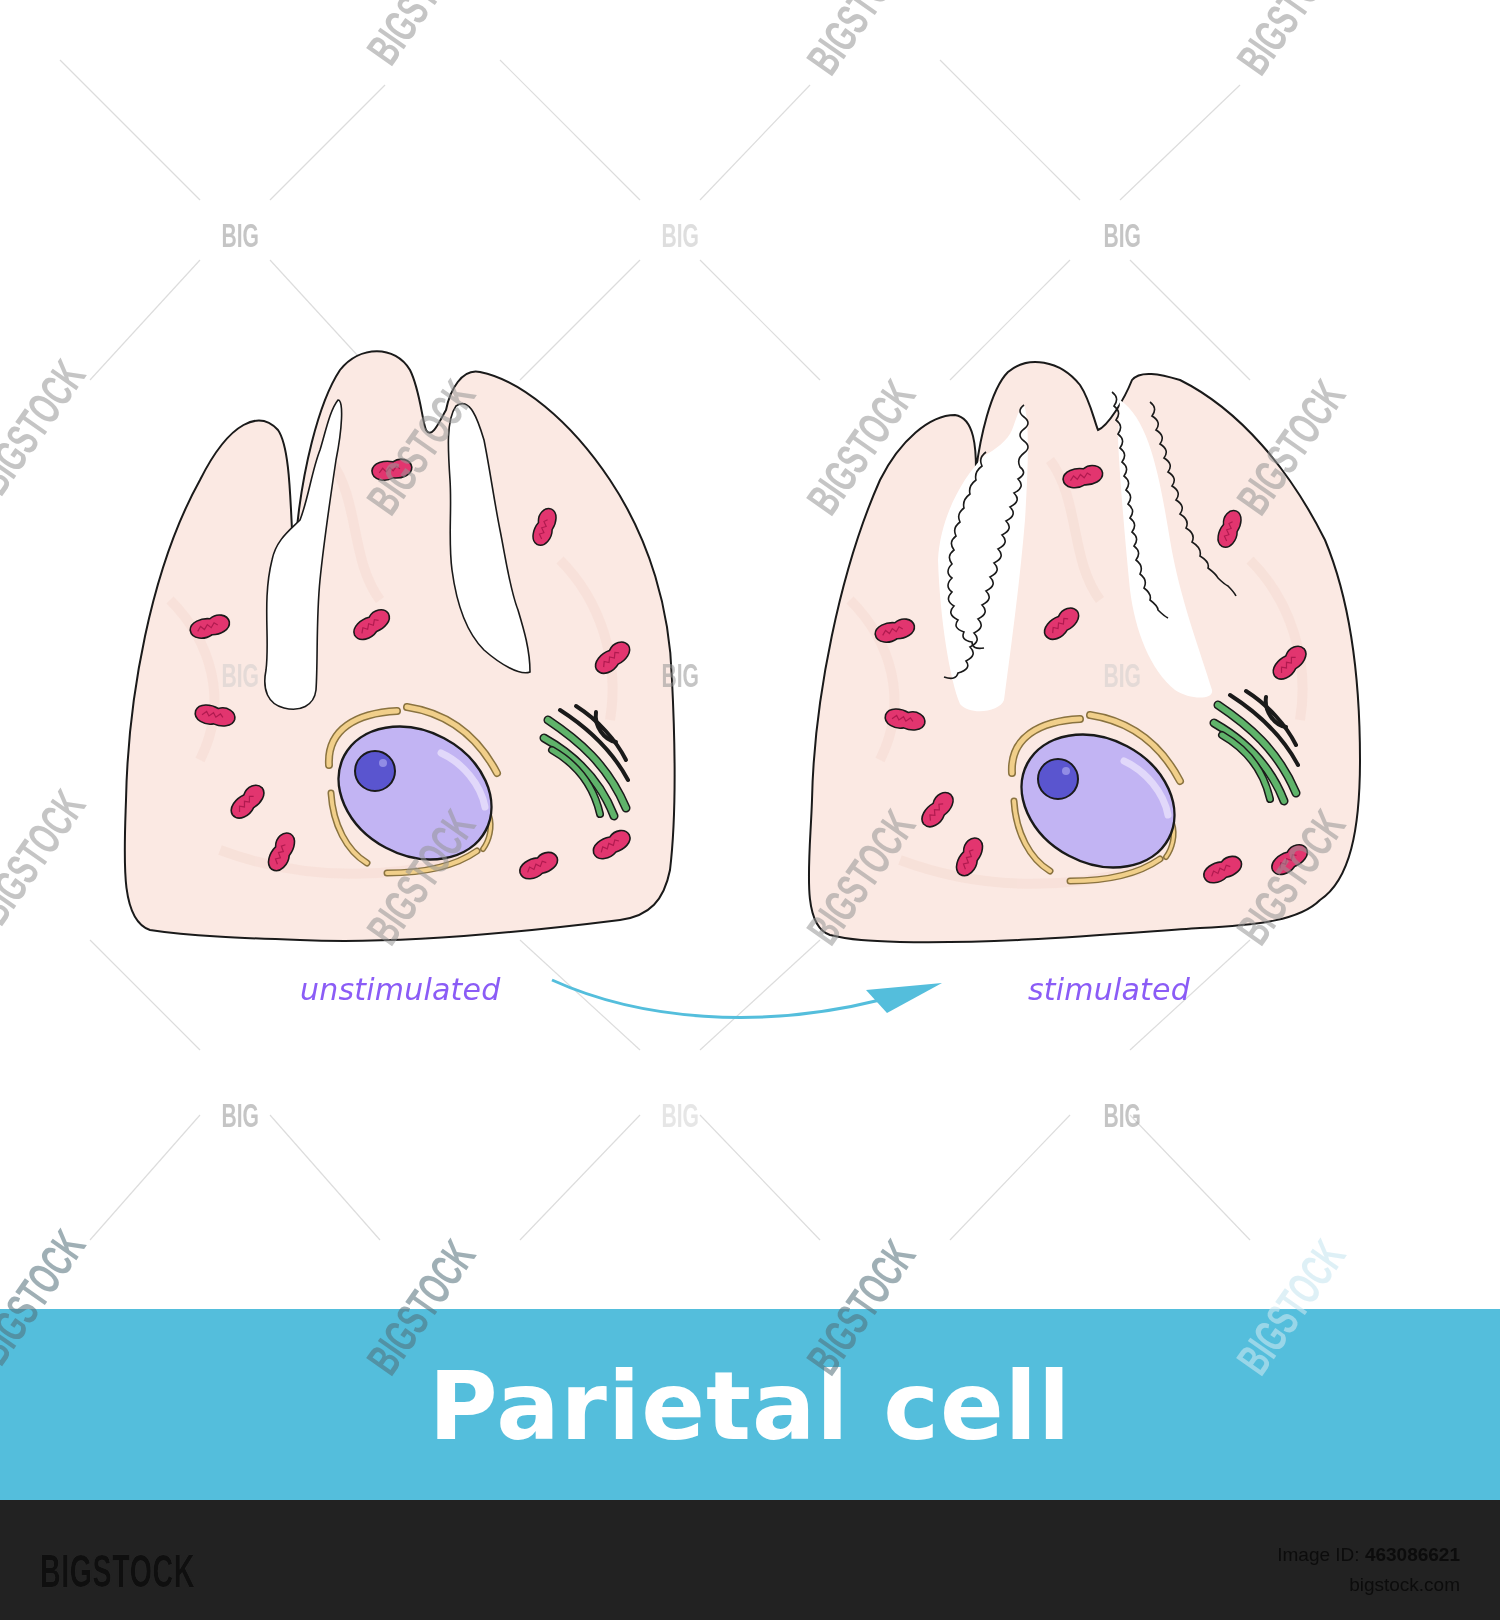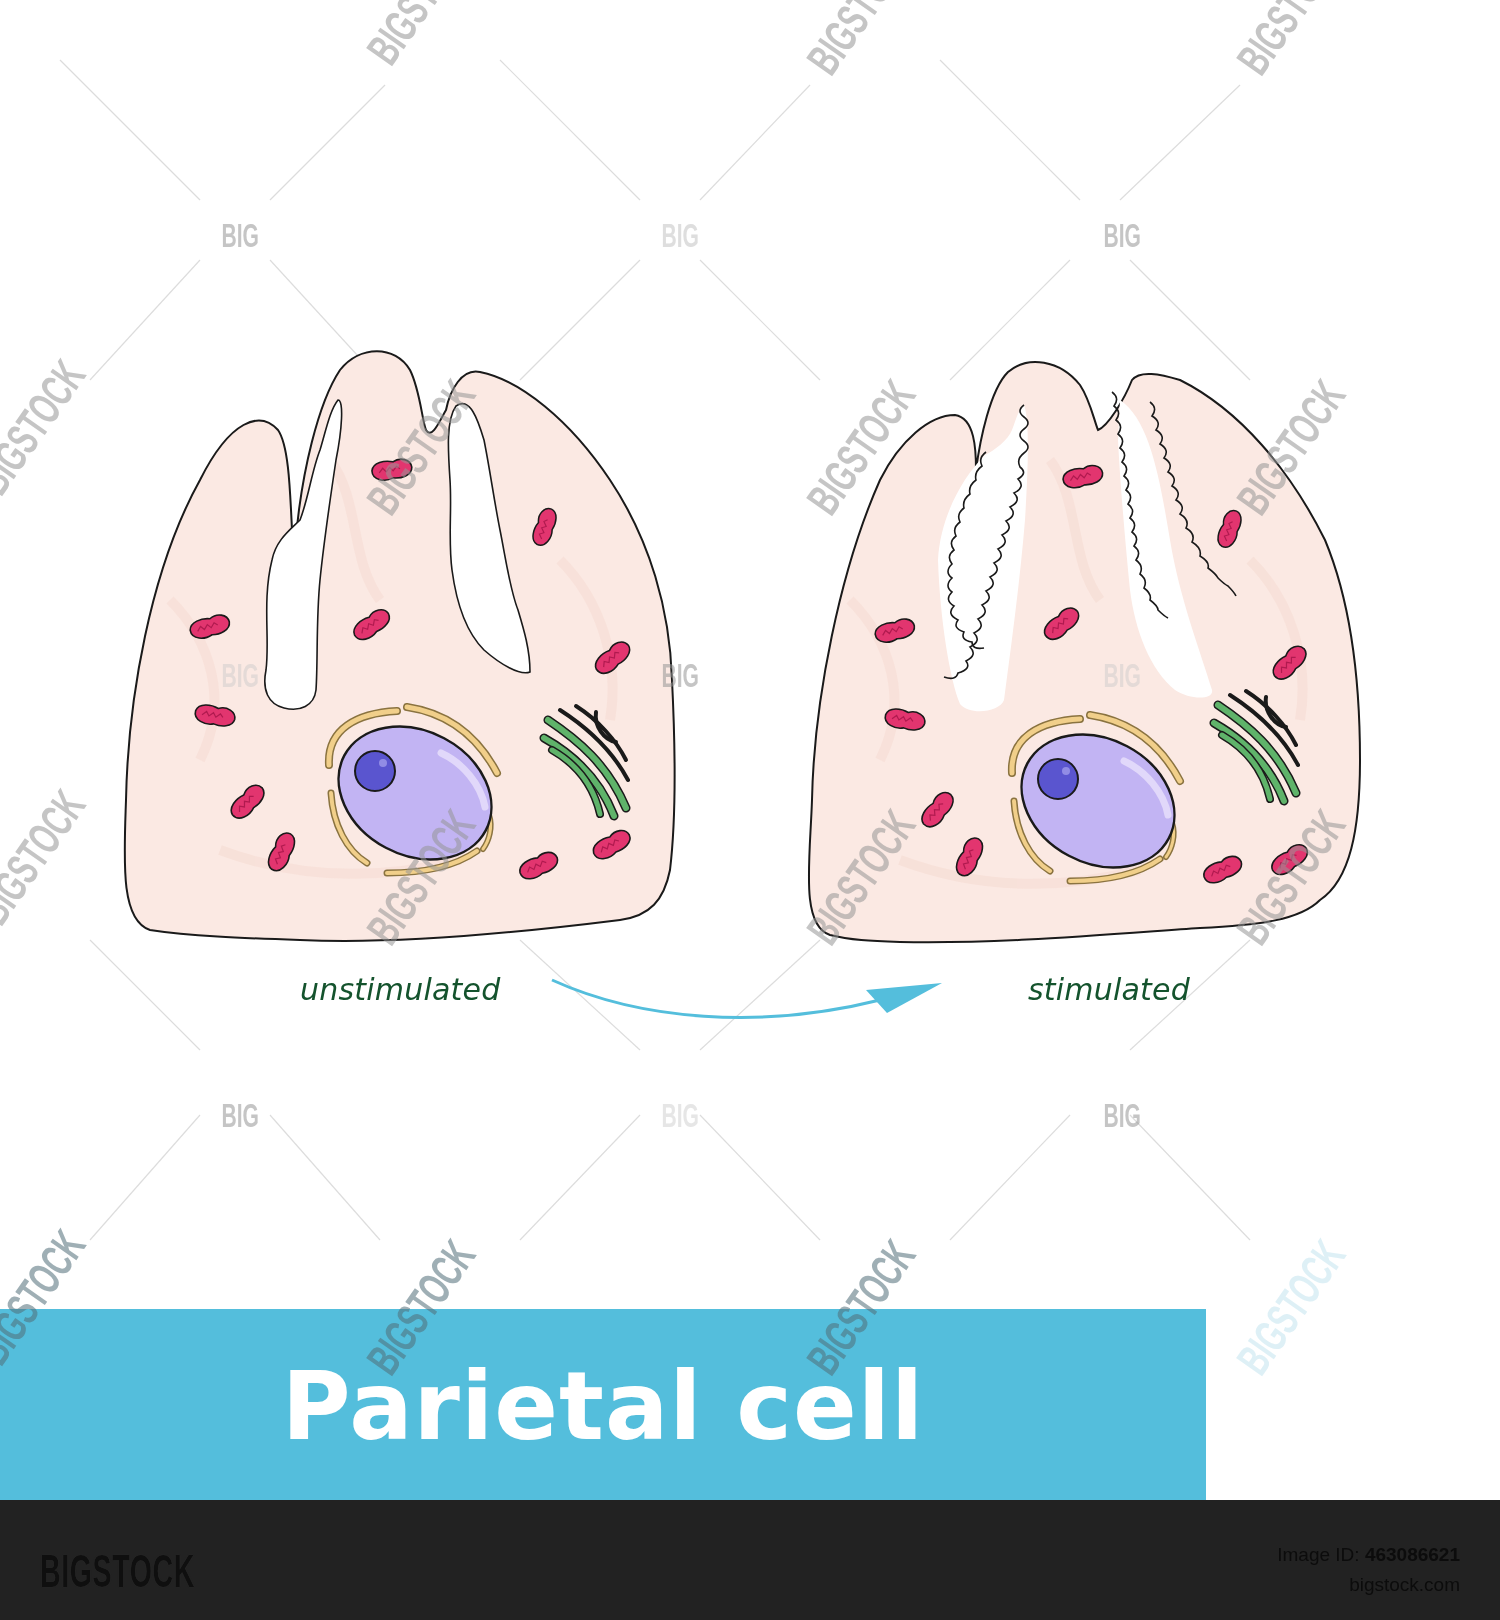--- a/index.html
+++ b/index.html
@@ -1,22 +1,22 @@
 <!DOCTYPE html>
 <html><head>
 <meta charset="utf-8">
 <style>
   html,body{margin:0;padding:0;}
   body{width:1500px;height:1620px;position:relative;background:#ffffff;overflow:hidden;font-family:"DejaVu Sans",sans-serif;}
   .stage{position:absolute;left:0;top:0;width:1500px;height:1310px;}
   .diagram-svg{position:absolute;left:0;top:0;}
-  .label{position:absolute;top:972px;font-family:"DejaVu Sans",sans-serif;font-style:italic;font-size:30px;color:#14532d;letter-spacing:0.2px;}
+  .label{position:absolute;top:972px;font-family:"DejaVu Sans",sans-serif;font-style:italic;font-size:30px;color:#8b5cf6;letter-spacing:0.2px;}
   .label-left{left:300px;}
   .label-right{left:1028px;}
-  .banner{position:absolute;left:0;top:1309px;width:1206px;height:191px;background:#54bedc;display:flex;align-items:center;justify-content:center;overflow:hidden;}
+  .banner{position:absolute;left:0;top:1309px;width:1500px;height:191px;background:#54bedc;display:flex;align-items:center;justify-content:center;overflow:hidden;}
   .banner-title{font-family:"DejaVu Sans",sans-serif;font-weight:bold;font-size:94px;color:#ffffff;letter-spacing:1px;position:relative;top:2px;}
   .footer{position:absolute;left:0;top:1500px;width:1500px;height:120px;background:#222222;}
   .footer-logo{position:absolute;left:40px;top:44px;font-family:"Liberation Sans",sans-serif;font-weight:bold;font-size:46px;color:#0f0f0f;transform:scaleX(0.62);transform-origin:left center;letter-spacing:1px;text-shadow:0 0 1px #3a3a3a;}
   .footer-meta{position:absolute;right:40px;top:40px;text-align:right;font-family:"Liberation Sans",sans-serif;color:#0c0c0c;font-size:19px;line-height:30px;}
   .footer-meta b{font-weight:bold;}
   .wm{position:absolute;font-family:"Liberation Sans",sans-serif;font-weight:bold;color:rgba(150,150,150,0.55);pointer-events:none;}
   .wm-big{font-size:34px;transform:scaleX(0.62);transform-origin:center;}
   .wm-diag{font-size:46px;transform:rotate(-55deg) scaleX(0.62);transform-origin:left bottom;white-space:nowrap;}
   .overlay{position:absolute;left:0;top:0;width:1500px;height:1500px;pointer-events:none;}
 </style>

